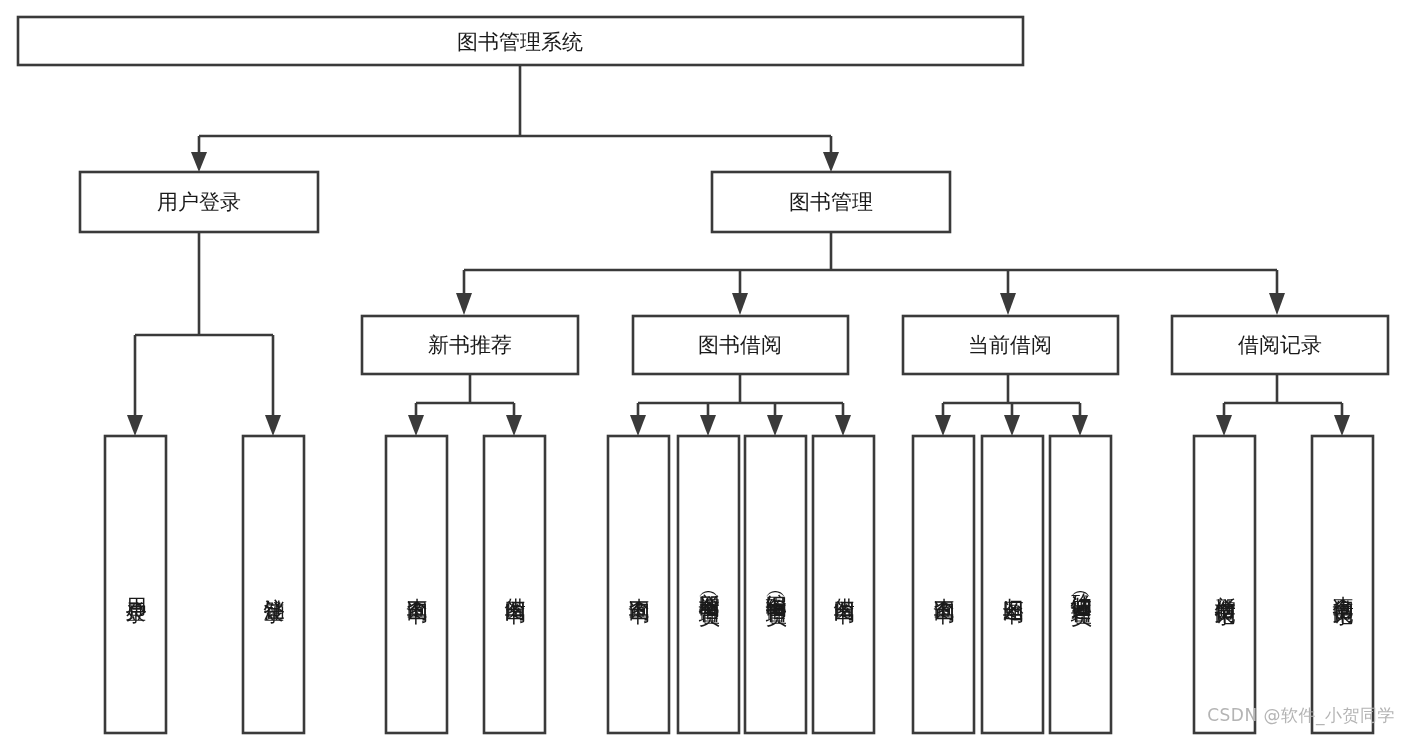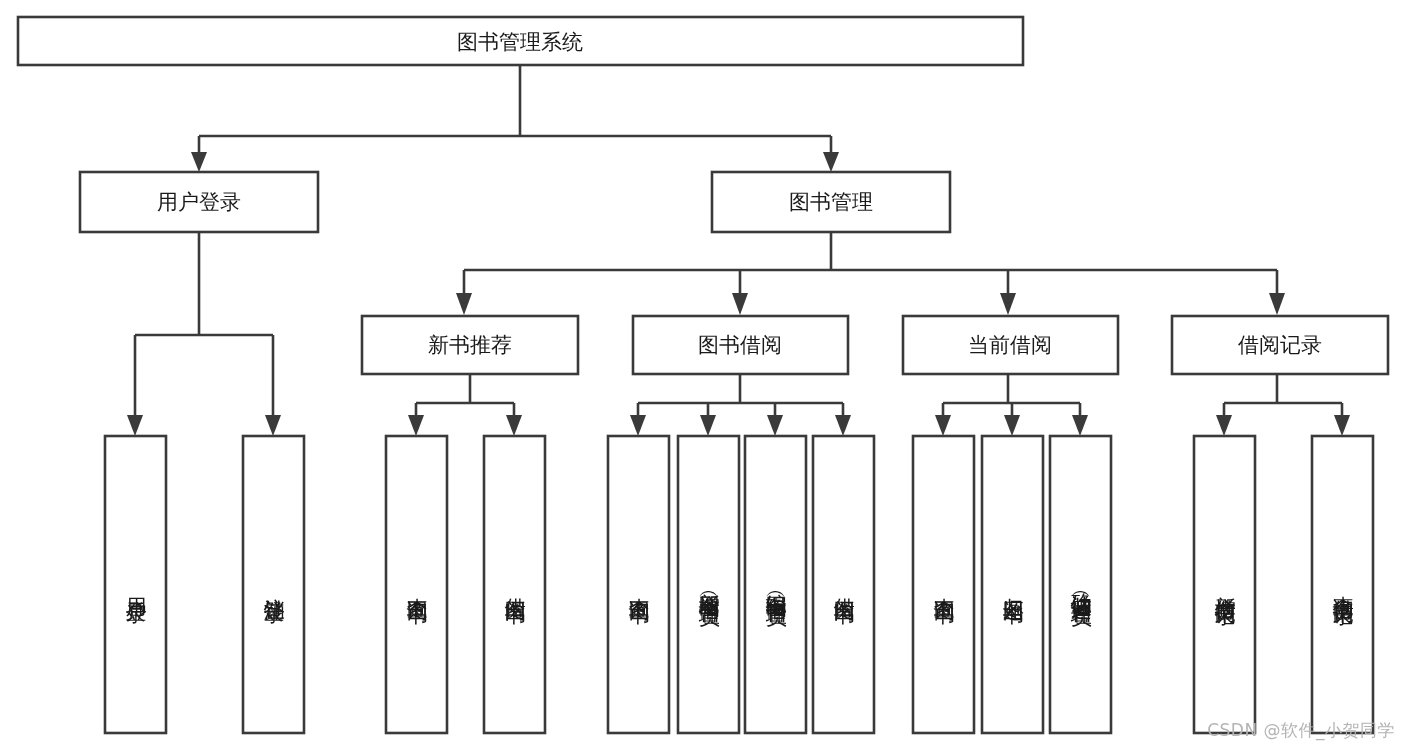--- a/index.html
+++ b/index.html
@@ -62,21 +62,21 @@
     line-height: 1.22;
     letter-spacing: 2px;
     color: #1a1a1a;
     text-align: center;
     white-space: nowrap;
     pointer-events: none;
   }
   .watermark {
     position: absolute;
     right: 10px;
-    bottom: 5px;
+    bottom: 20px;
     font-family: "DejaVu Sans", "Liberation Sans", sans-serif;
     font-size: 17px;
     color: #b4b4b4;
     letter-spacing: 0.5px;
     user-select: none;
   }
 </style>
 </head>
 <body>
 

